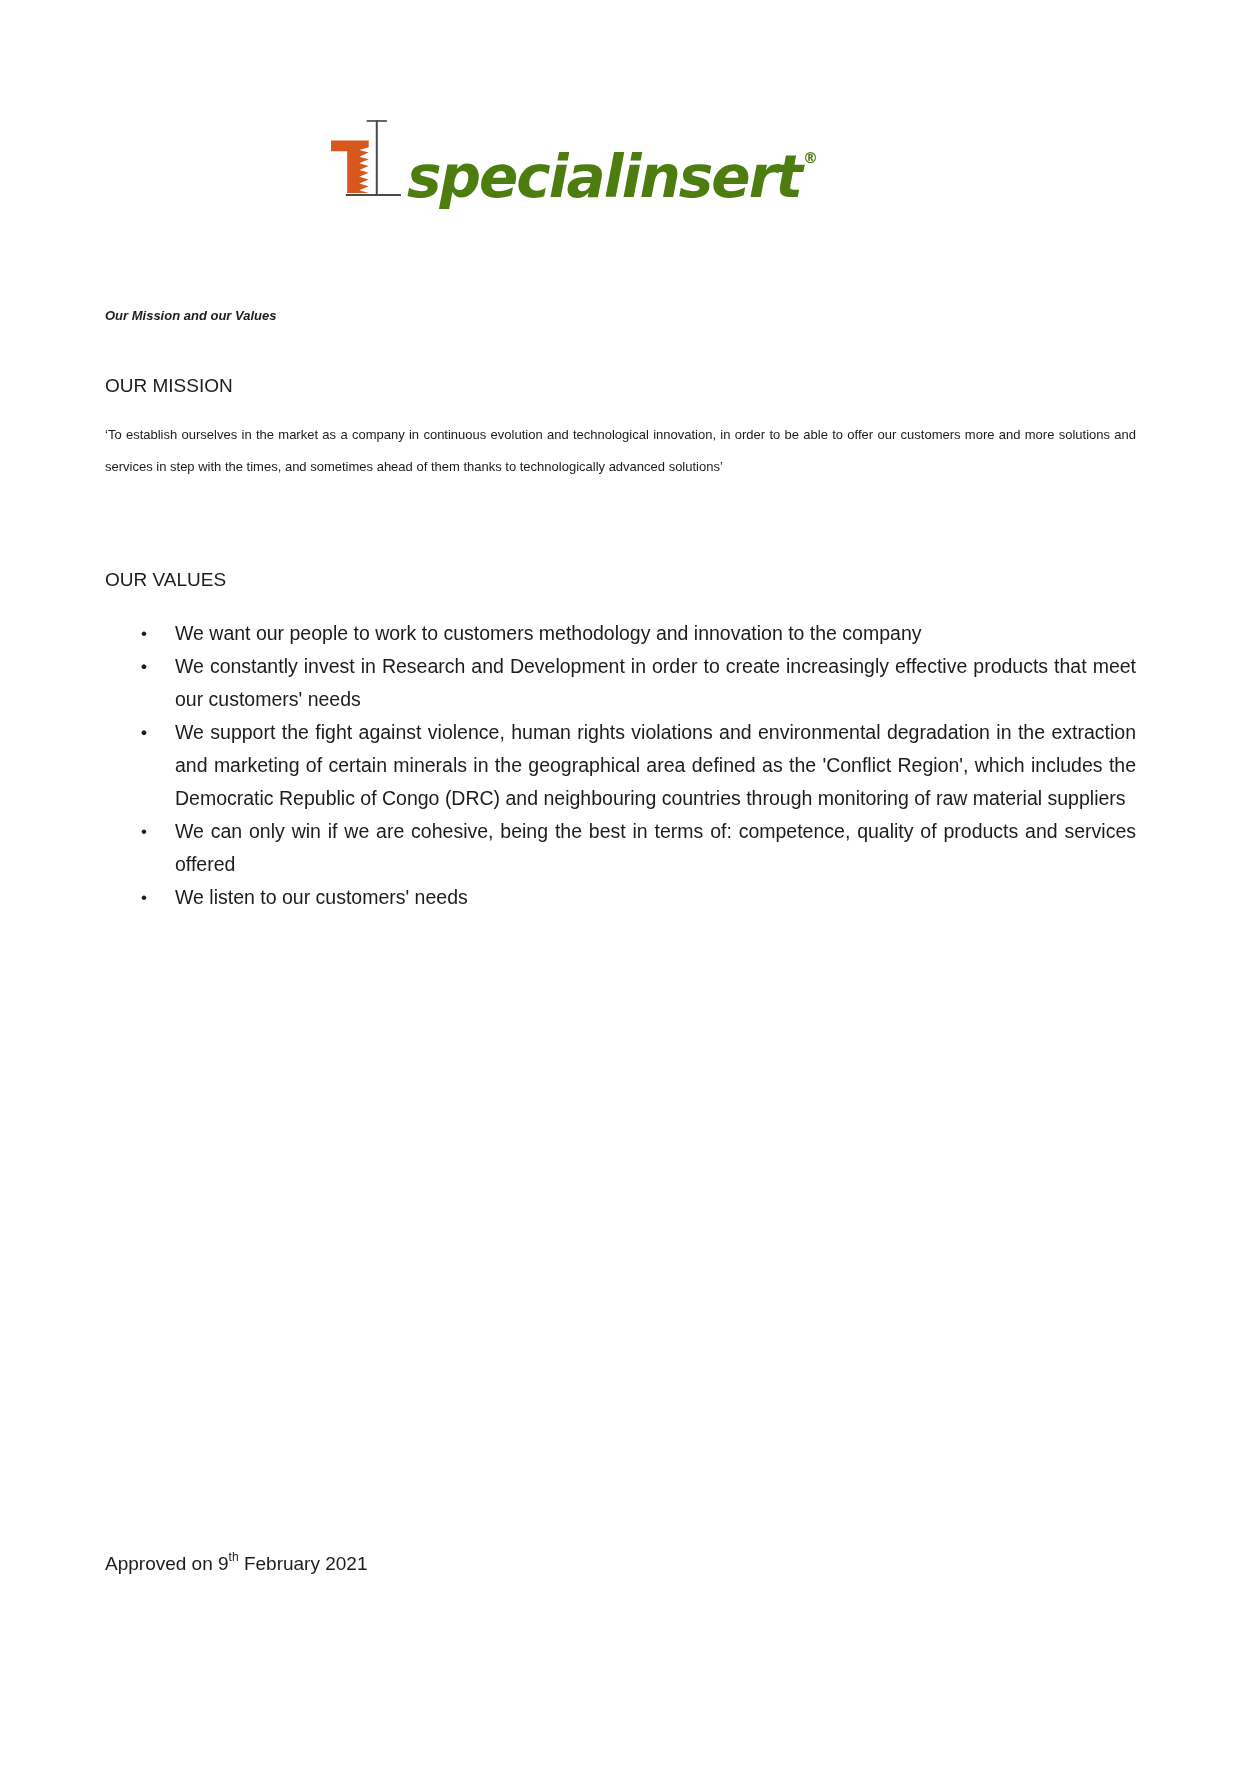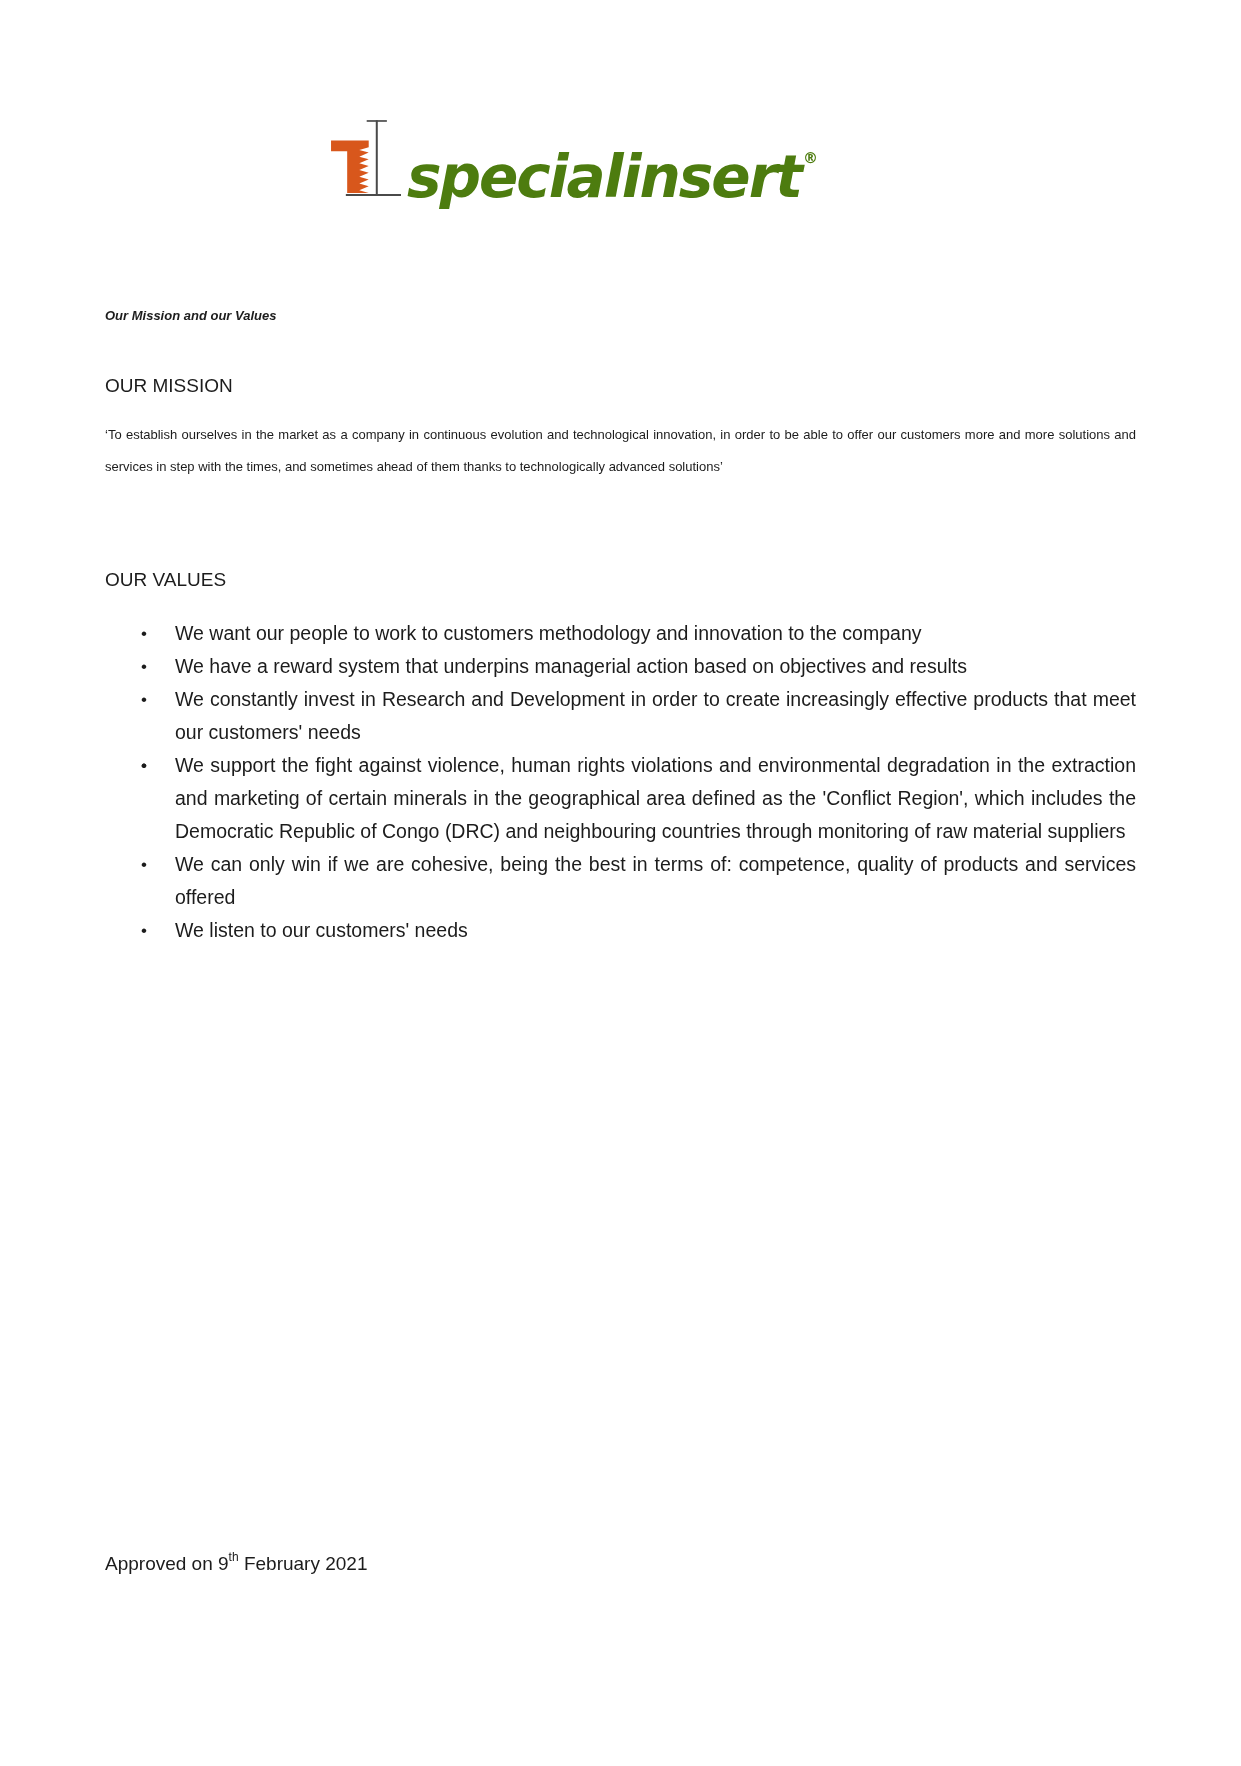--- a/index.html
+++ b/index.html
@@ -119,21 +119,21 @@
   <div class="doc-title">Our Mission and our Values</div>
 
   <div class="section-heading">OUR MISSION</div>
 
   <p class="mission-text">‘To establish ourselves in the market as a company in continuous evolution and technological innovation, in order to be able to offer our customers more and more solutions and services in step with the times, and sometimes ahead of them thanks to technologically advanced solutions’</p>
 
   <div class="section-heading values-heading">OUR VALUES</div>
 
   <ul class="values-list">
     <li><span class="blt">•</span><span>We want our people to work to customers methodology and innovation to the company</span></li>
-    <li><span class="blt">•</span><span>We have a reward system that underpins managerial action based on objectives and results</span></li>
+    <li><span class="blt">•</span></li>
     <li><span class="blt">•</span><span>We constantly invest in Research and Development in order to create increasingly effective products that meet our customers' needs</span></li>
     <li><span class="blt">•</span></li>
     <li><span class="blt">•</span><span>We support the fight against violence, human rights violations and environmental degradation in the extraction and marketing of certain minerals in the geographical area defined as the 'Conflict Region', which includes the Democratic Republic of Congo (DRC) and neighbouring countries through monitoring of raw material suppliers</span></li>
     <li><span class="blt">•</span><span>We can only win if we are cohesive, being the best in terms of: competence, quality of products and services offered</span></li>
     <li><span class="blt">•</span><span>We listen to our customers' needs</span></li>
   </ul>
 
   <div class="footer-line"><span>Approved on 9</span><sup>th</sup><span> February 2021</span></div>
 
 </div>

